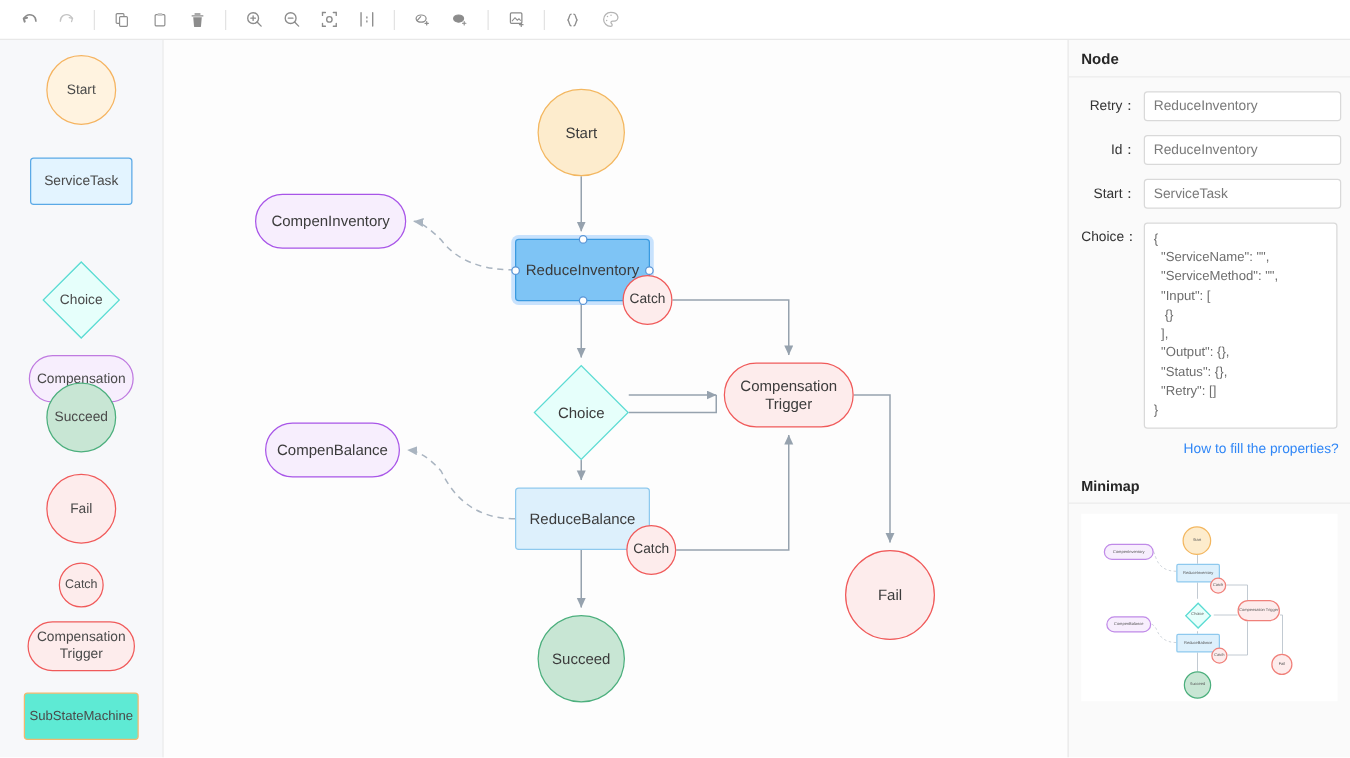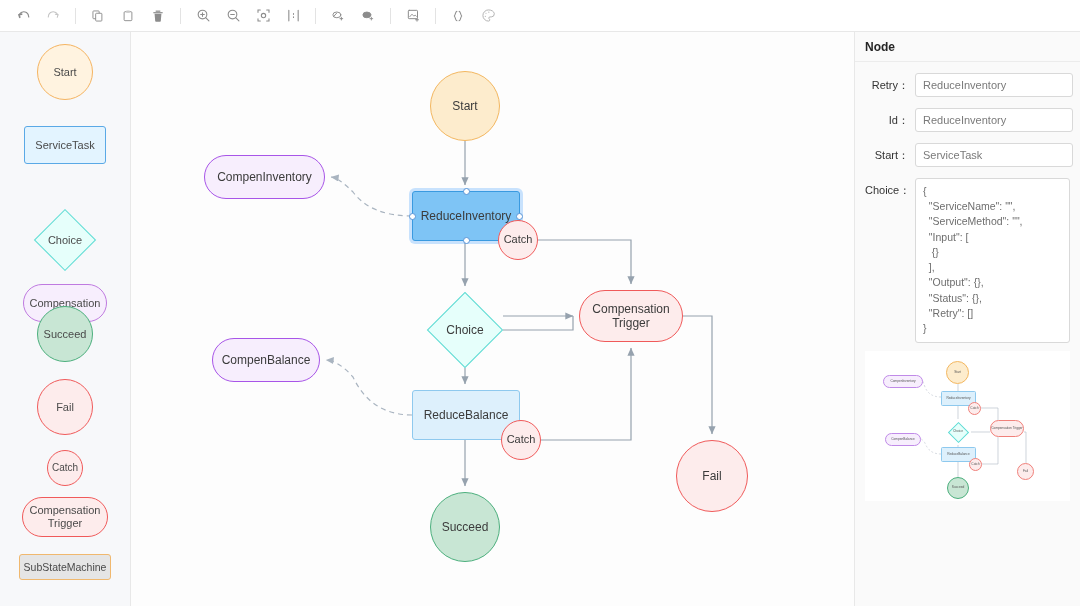--- a/index.html
+++ b/index.html
@@ -320,21 +320,21 @@
     <div class="pal-item" style="top:347px;width:56px;height:56px;background:#fdecec;border:1px solid #f05a5a;border-radius:50%;">
       <span>Fail</span>
     </div>
     <div class="pal-item" style="top:418px;width:36px;height:36px;background:#fdecec;border:1px solid #f05a5a;border-radius:50%;font-size:10px;">
       <span>Catch</span>
     </div>
     <div class="pal-item" style="top:465px;width:86px;height:40px;background:#fdecec;border:1px solid #f05a5a;border-radius:999px;">
       <span style="white-space:pre-line;">Compensation
 Trigger</span>
     </div>
-    <div class="pal-item" style="top:522px;width:92px;height:26px;background:#e5e5e5;border:1px solid #f0b86e;border-radius:3px;font-size:10.5px;">
+    <div class="pal-item" style="top:522px;width:92px;height:38px;background:#5eead4;border:1px solid #f0b86e;border-radius:3px;font-size:10.5px;">
       <span>SubStateMachine</span>
     </div>
   </div>
 
   <div class="canvas">
 
     <svg class="edge-layer">
       <defs>
         <marker id="ah" markerWidth="8" markerHeight="8" refX="6.4" refY="3" orient="auto">
           <path d="M0,0 L6.6,3 L0,6 z" fill="#96a2ae"></path>
@@ -442,21 +442,23 @@
   "ServiceMethod": "",
   "Input": [
    {}
   ],
   "Output": {},
   "Status": {},
   "Retry": []
 }</textarea>
     </div>
 
-
+    <a class="help-link">How to fill the properties?</a>
+
+    <div class="mm-header">Minimap</div>
 
     <div class="minimap">
       <svg width="206" height="150" style="position:absolute;left:0;top:0;">
         <path d="M93,33 L93,40" stroke="#b9c2cc" stroke-width="0.7" fill="none"></path>
         <path d="M93,55 L93,68" stroke="#b9c2cc" stroke-width="0.7" fill="none"></path>
         <path d="M106,81 L125,81" stroke="#b9c2cc" stroke-width="0.7" fill="none"></path>
         <path d="M93,94 L93,96" stroke="#b9c2cc" stroke-width="0.7" fill="none"></path>
         <path d="M93,111 L93,126" stroke="#b9c2cc" stroke-width="0.7" fill="none"></path>
         <path d="M116,57 L133,57 L133,69" stroke="#b9c2cc" stroke-width="0.7" fill="none"></path>
         <path d="M117,113 L133,113 L133,86" stroke="#b9c2cc" stroke-width="0.7" fill="none"></path>

